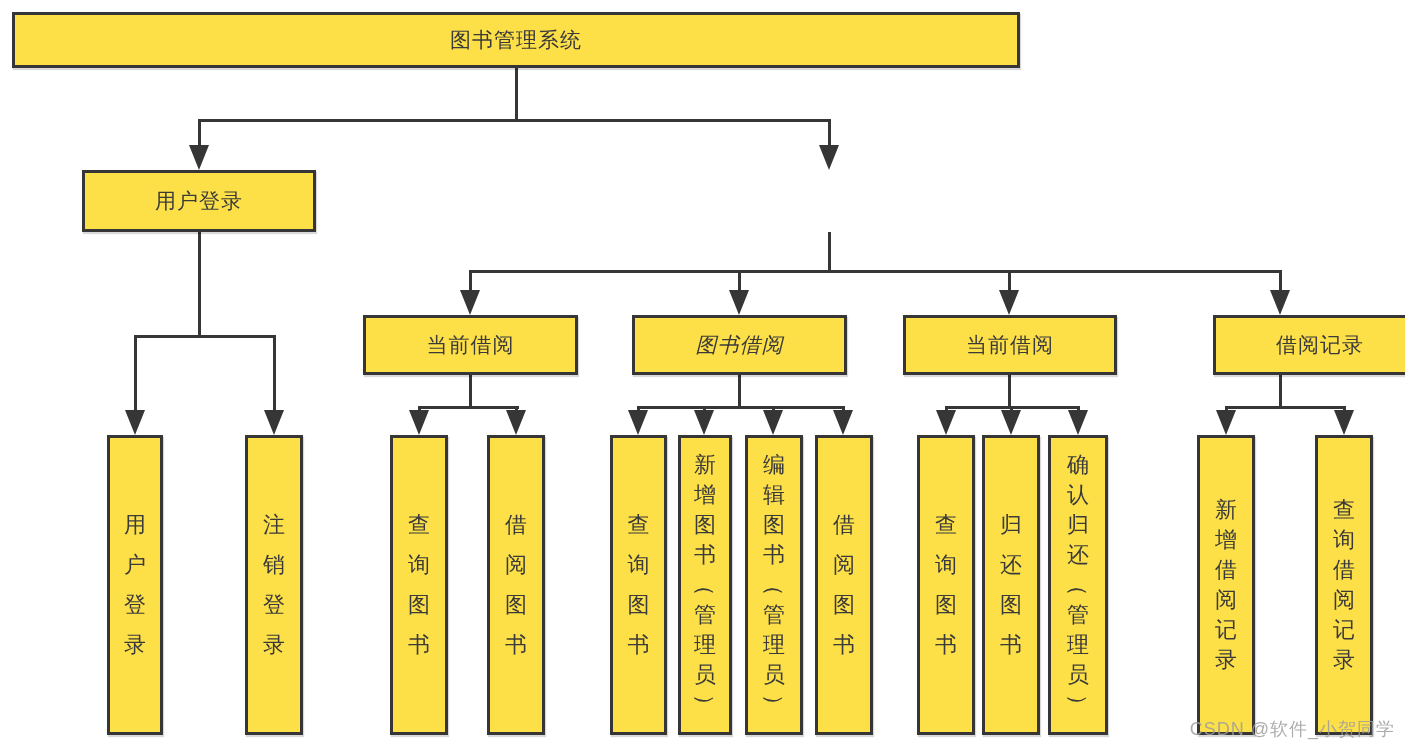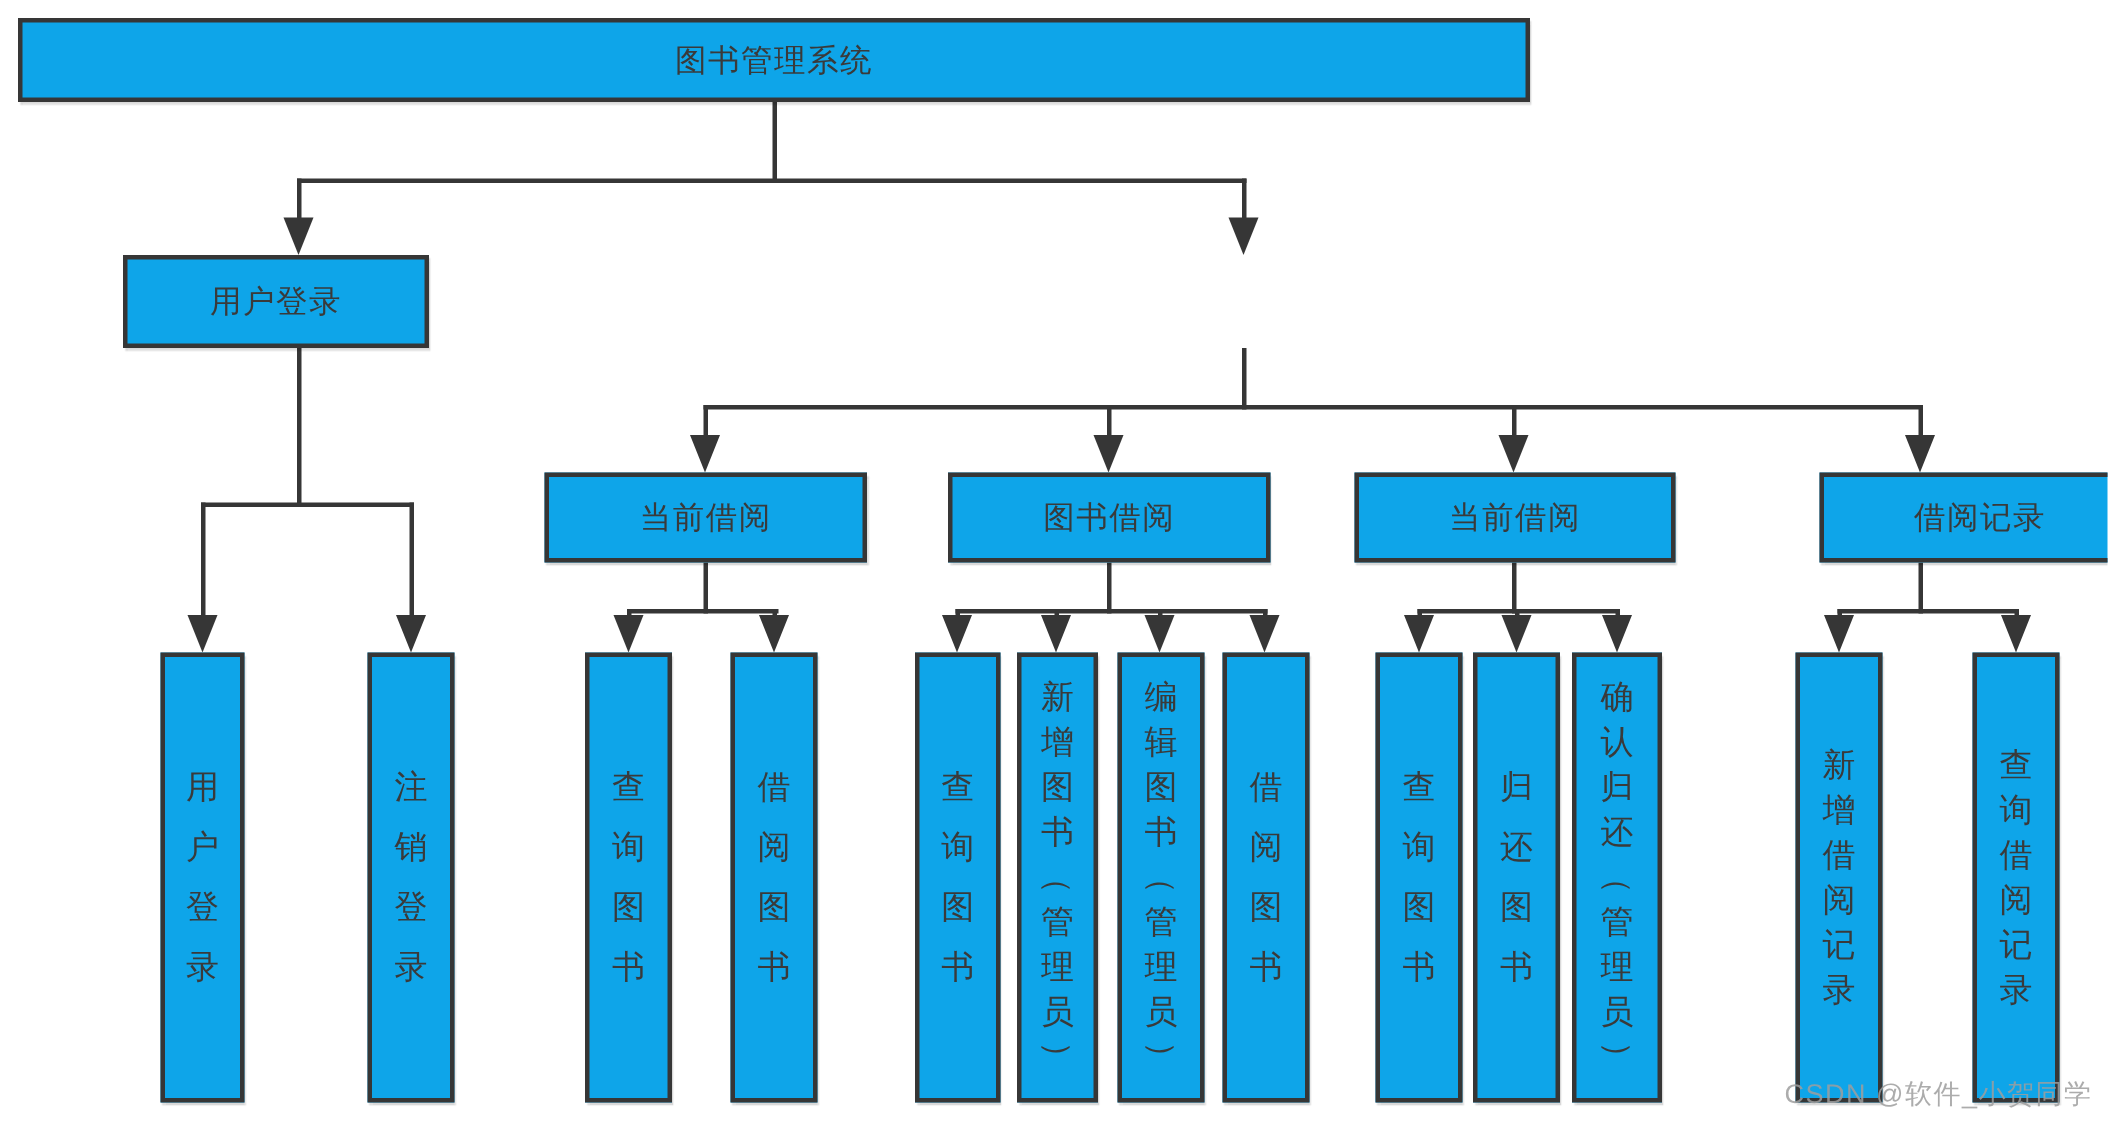--- a/index.html
+++ b/index.html
@@ -2,21 +2,21 @@
 <html><head>
 <meta charset="utf-8">
 <style>
   html,body{margin:0;padding:0;}
   body{
     width:1405px;height:747px;background:#ffffff;position:relative;overflow:hidden;
     font-family:"Liberation Sans","DejaVu Sans",sans-serif;color:#333333;
   }
   .stage{position:absolute;left:0;top:0;width:1405px;height:747px;}
   .node{
-    position:absolute;box-sizing:border-box;background:#0ea5e9;
+    position:absolute;box-sizing:border-box;background:#fde047;
     border:3px solid #363636;box-shadow:1px 2px 1px rgba(0,0,0,0.15);
     display:flex;align-items:center;justify-content:center;
     font-size:21px;letter-spacing:1px;color:#3a3a3a;z-index:2;
   }
   .vnode{flex-direction:column;letter-spacing:0;}
   .vnode .char{display:block;line-height:1;font-size:22px;margin:4px 0;}
   .vnode.sparse .char{margin:9px 0;}
   .vnode .char.rot{transform:rotate(90deg);}
   .hline,.vline{position:absolute;background:#363636;z-index:1;}
   .hline{height:3px;}
@@ -31,24 +31,24 @@
     font-size:18px;color:rgba(158,158,158,0.85);letter-spacing:1px;text-align:right;
   }
 </style>
 </head>
 <body>
 
 <div class="stage">
 
   <div class="node" style="left:12px;top:12px;width:1008px;height:56px;">图书管理系统</div>
 
-  <div class="node" style="left:82px;top:170px;width:204px;height:62px;">用户登录</div>
+  <div class="node" style="left:82px;top:170px;width:234px;height:62px;">用户登录</div>
 
   <div class="node" style="left:363px;top:315px;width:215px;height:60px;">当前借阅</div>
-  <div class="node" style="left:632px;top:315px;width:215px;height:60px;">图书借阅</div>
+  <div class="node" style="left:632px;top:315px;width:215px;height:60px;font-style:italic;">图书借阅</div>
   <div class="node" style="left:903px;top:315px;width:214px;height:60px;">当前借阅</div>
   <div class="node" style="left:1173px;top:315px;width:214px;height:60px;margin-left:40px;">借阅记录</div>
 
   <div class="node vnode sparse" style="left:107px;top:435px;width:56px;height:300px;">
       <span class="char">用</span>
       <span class="char">户</span>
       <span class="char">登</span>
       <span class="char">录</span>
     </div>
   <div class="node vnode sparse" style="left:245px;top:435px;width:58px;height:300px;">

